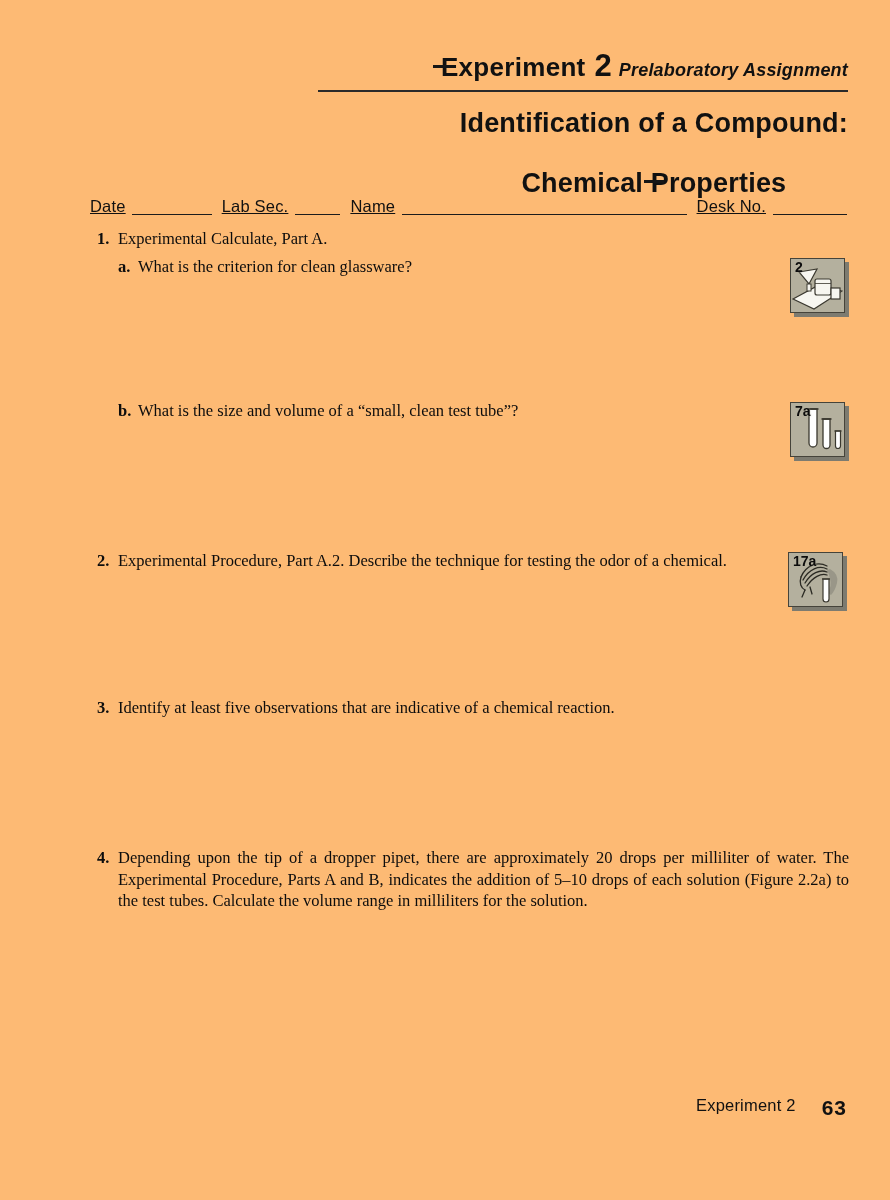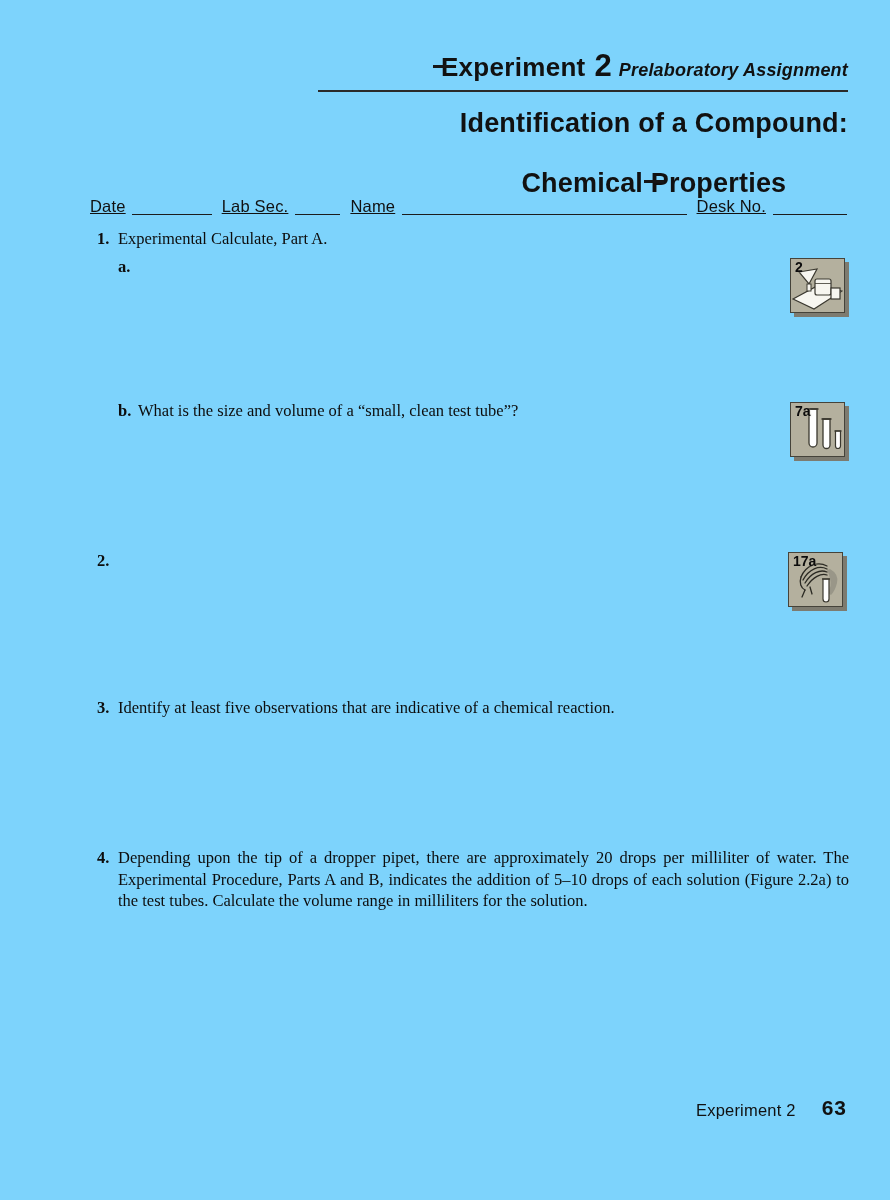--- a/index.html
+++ b/index.html
@@ -1,17 +1,17 @@
 <!DOCTYPE html>
 <html><head>
 <meta charset="utf-8">
 <style>
   html,body{margin:0;padding:0;background:#e9e9e9;}
   .page{
-    position:relative;width:890px;height:1200px;background:#7dd3fc;
+    position:relative;width:890px;height:1200px;background:#fdba74;
     margin:0 auto;overflow:hidden;
     font-family:"Liberation Sans",sans-serif;color:#111;
   }
   
   .exp-line{
     position:absolute;top:50px;right:42px;
     display:flex;align-items:baseline;white-space:nowrap;
   }
   .exp-word{
     position:relative;font-size:26px;font-weight:700;letter-spacing:.3px;line-height:1;
@@ -67,21 +67,21 @@
   .icon-17a{left:788px;top:552px;text-align:right;}
   .icon-label{
     position:absolute;top:0;left:4px;z-index:2;
     font-family:"Liberation Sans",sans-serif;font-weight:700;font-size:14px;
     color:#0c0c0c;text-shadow:0 0 2px #b4b09e;
   }
   .icon-box svg{position:absolute;left:0;top:0;}
   
   .footer{
     position:absolute;top:1096px;right:43px;
-    display:flex;align-items:flex-end;
+    display:flex;align-items:flex-start;
   }
   .footer-label{font-size:16.5px;letter-spacing:.2px;}
   .footer-page{font-size:21px;font-weight:700;margin-left:26px;letter-spacing:1px;}
 </style>
 </head>
 <body>
 
 <div class="page">
 
   <div class="exp-line">
@@ -106,28 +106,30 @@
     <span class="field-label">Desk No.</span>
     <span class="blank blank-desk"></span>
   </div>
 
   <div class="q q1">
     <span class="qnum">1.</span>
     <span>Experimental Calculate, Part A.</span>
   </div>
   <div class="q q1a">
     <span class="qletter">a.</span>
+    <span>What is the criterion for clean glassware?</span>
   </div>
   <div class="q q1b">
     <span class="qletter">b.</span>
     <span>What is the size and volume of a “small, clean test tube”?</span>
   </div>
 
   <div class="q q2">
     <span class="qnum">2.</span>
+    <span>Experimental Procedure, Part A.2. Describe the technique for testing the odor of a chemical.</span>
   </div>
 
   <div class="q q3">
     <span class="qnum">3.</span>
     <span>Identify at least five observations that are indicative of a chemical reaction.</span>
   </div>
 
   <div class="q q4">
     <span class="qnum">4.</span>
     <span>Depending upon the tip of a dropper pipet, there are approximately 20 drops per milliliter of water. The Experimental Procedure, Parts A and B, indicates the addition of 5–10 drops of each solution (Figure 2.2a) to the test tubes. Calculate the volume range in milliliters for the solution.</span>

